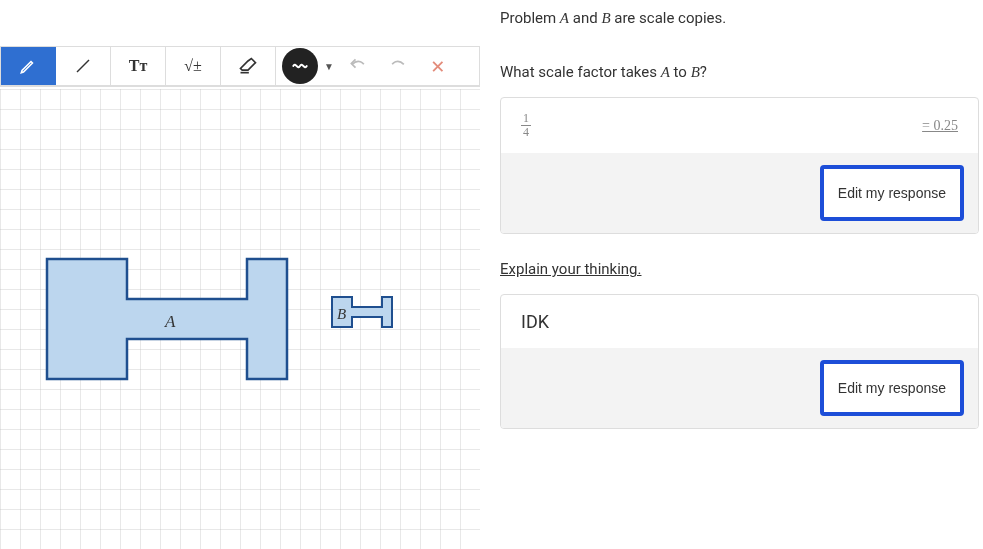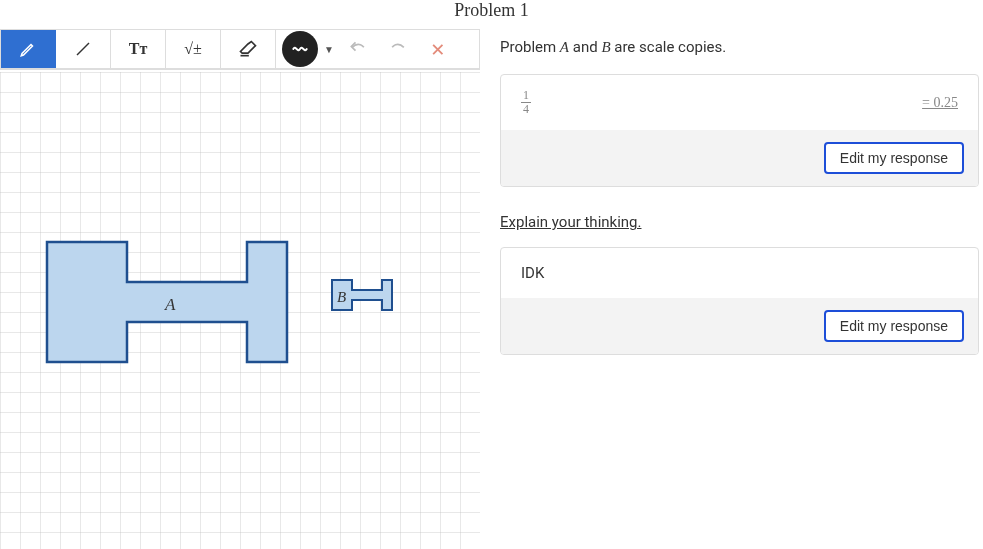--- a/index.html
+++ b/index.html
@@ -23,20 +23,21 @@
   .left { width: 480px; display: flex; flex-direction: column; }
   .right { flex: 1; padding: 2px 4px 0 20px; }
 
   
   .toolbar {
     display: flex;
     align-items: center;
     border: 1px solid #ddd;
     height: 40px;
     font-size: 16px;
+    margin-top: 46px;
   }
   .tool-btn {
     width: 55px;
     height: 100%;
     display: flex;
     align-items: center;
     justify-content: center;
     border-right: 1px solid #ddd;
     color: #333;
     cursor: pointer;
@@ -76,31 +77,30 @@
     display:flex; align-items:center; justify-content:space-between;
     font-family: Georgia, 'Times New Roman', serif;
     color:#888;
   }
   .frac { display:inline-flex; flex-direction:column; align-items:center; font-size:12px; color:#888; line-height:1.1;}
   .frac .num { border-bottom:1px solid #888; padding:0 2px;}
   .ans-bottom {
     background:#f3f3f3; padding:12px 14px; display:flex; justify-content:flex-end;
   }
   .edit-btn {
-    background:#fff; border:2px solid #1d4ed8; border-radius:4px;
-    padding:6px 14px; font-size:14px; cursor:pointer; color:#333;
+    background:#fff; border:4px solid #1d4ed8; border-radius:4px;
+    padding:16px 14px; font-size:14px; cursor:pointer; color:#333;
   }
   .explain-label { font-size:15px; margin-top:26px;text-decoration:underline;}
-  .idk { padding:16px 20px; font-size:15px; color:#333;}
+  .idk { padding:16px 20px; font-size:18px; color:#333;}
 </style>
 </head>
 <body>
 
 <div class="container">
-  <div class="title">Problem 1</div>
   <div class="main">
     <div class="left">
       <div class="toolbar">
         <div class="tool-btn active">
           <svg width="18" height="18" viewBox="0 0 24 24" fill="none" stroke="currentColor" stroke-width="2">
               <path d="M3 21l3-1 12-12-2-2L4 18l-1 3z"></path>
             </svg>
         </div>
         <div class="tool-btn">
           <svg width="18" height="18" viewBox="0 0 24 24" stroke="currentColor" stroke-width="2">
@@ -156,20 +156,23 @@
           </g>
         </svg>
       </div>
     </div>
 
     <div class="right">
       <div class="prompt-text">
         <span>Problem </span><span class="italic-var">A</span><span> and </span><span class="italic-var">B</span><span> are scale copies.</span>
       </div>
 
+      <div class="q-text">
+        <span>What scale factor takes </span><span class="italic-var">A</span><span> to </span><span class="italic-var">B</span><span>?</span>
+      </div>
 
       <div class="ans-card">
         <div class="ans-top">
           <span class="frac">
             <span class="num">1</span>
             <span>4</span>
           </span>
           <span style="font-size:14px;text-decoration:underline;">= 0.25</span>
         </div>
         <div class="ans-bottom">

